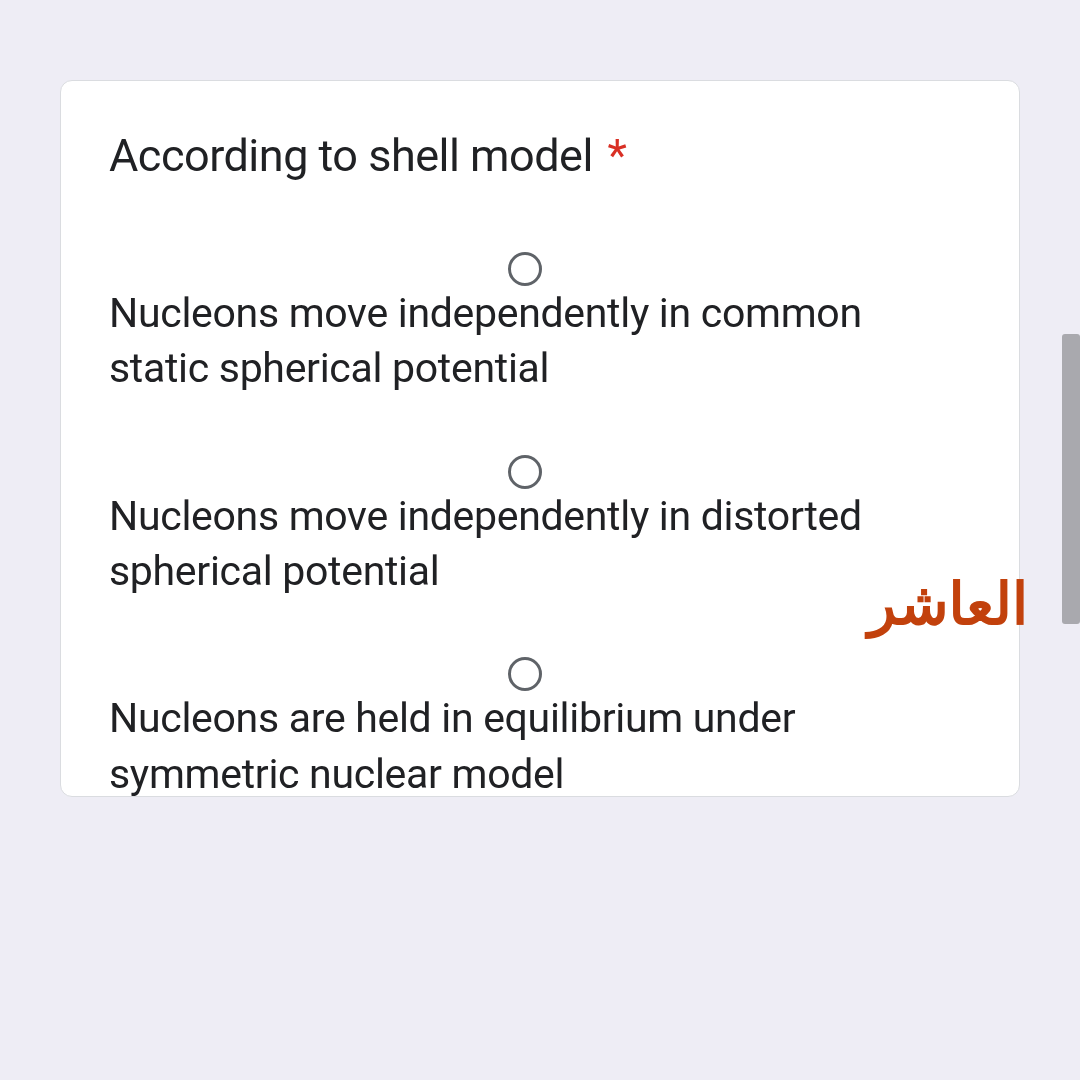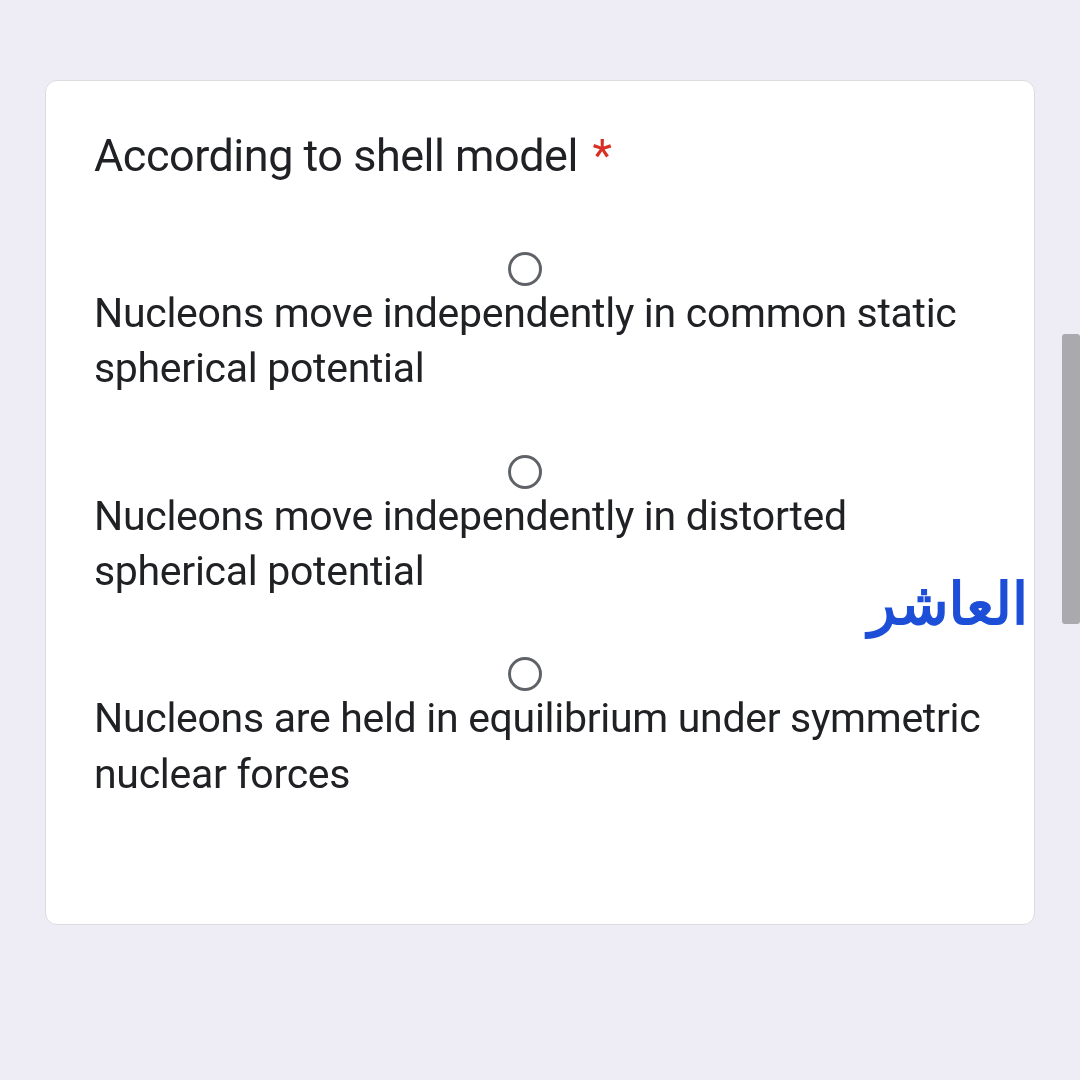--- a/index.html
+++ b/index.html
@@ -13,23 +13,23 @@
       height: 1080px;
       background-color: #eeedf5;
       font-family: Roboto, Arial, sans-serif;
       padding-top: 80px;
     }
     
     .question-card {
       background-color: #ffffff;
       border: 1px solid #dadce0;
       border-radius: 12px;
-      margin: 0 45px;
+      margin: 0 60px;
       padding: 48px 48px 40px 48px;
-      height: 845px;
+      height: 717px;
     }
     
     .question-title {
       font-size: 45px;
       color: #202124;
       font-weight: 400;
       letter-spacing: -0.5px;
       margin-bottom: 70px;
     }
     
@@ -58,21 +58,21 @@
     .option-text {
       font-size: 41px;
       color: #202124;
       line-height: 1.35;
       font-weight: 400;
       letter-spacing: -0.3px;
     }
     
     .overlay-text {
       position: absolute;
-      color: #1d4ed8;
+      color: #c2410c;
       font-size: 58px;
       font-weight: 700;
       font-family: 'Tahoma', Arial, sans-serif;
       direction: rtl;
       top: 490px;
       right: 52px;
       letter-spacing: -1px;
       margin-left: 8px;
     }
     
@@ -107,21 +107,21 @@
       <div class="option-text">Nucleons move independently in common static spherical potential</div>
     </div>
 
     <div class="option-row">
       <div class="radio-circle"></div>
       <div class="option-text">Nucleons move independently in distorted spherical potential</div>
     </div>
 
     <div class="option-row">
       <div class="radio-circle"></div>
-      <div class="option-text">Nucleons are held in equilibrium under symmetric nuclear forces</div>
+      <div class="option-text">Nucleons are held in equilibrium under symmetric nuclear model</div>
     </div>
 
   </div>
 
   <div class="overlay-text">العاشر</div>
 
   <div class="scrollbar-track"></div>
 </div>
 
 </body></html>

